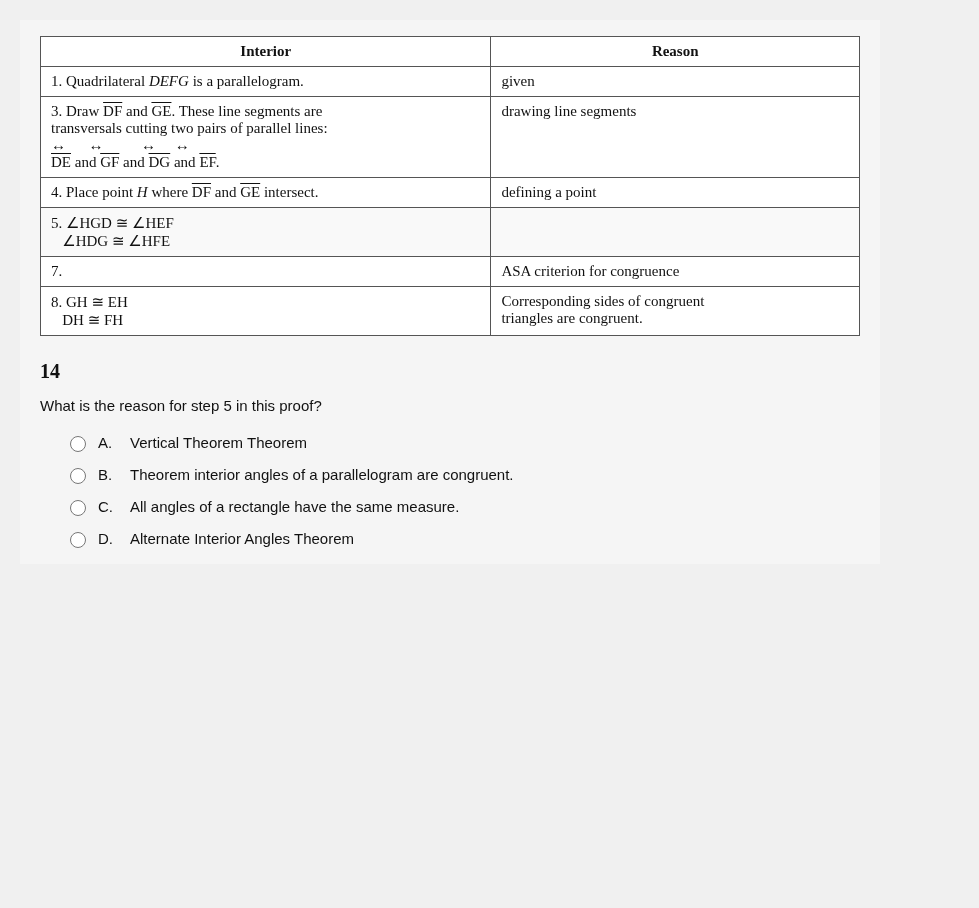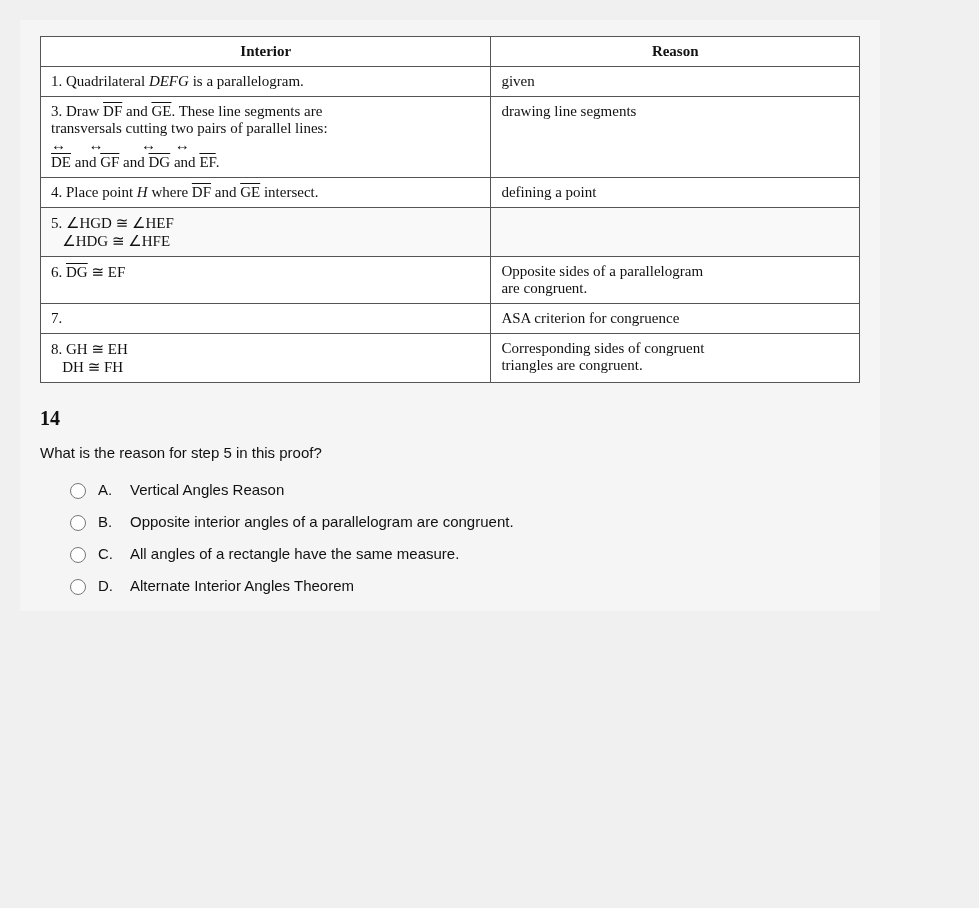--- a/index.html
+++ b/index.html
@@ -124,28 +124,20 @@
       </tr>
 
       <tr class="row-step5">
         <td>
           5. ∠HGD ≅ ∠HEF<br>
           &nbsp;&nbsp;&nbsp;∠HDG ≅ ∠HFE
         </td>
         <td></td>
       </tr>
 
-      <tr>
-        <td>
-          6. <span style="text-decoration:overline">DG</span> ≅ EF
-        </td>
-        <td>
-          Opposite sides of a parallelogram<br>are congruent.
-        </td>
-      </tr>
 
       <tr>
         <td>7.</td>
         <td>ASA criterion for congruence</td>
       </tr>
 
       <tr>
         <td>
           8. GH ≅ EH<br>
           &nbsp;&nbsp;&nbsp;DH ≅ FH
@@ -162,26 +154,26 @@
   </div>
 
   <div class="question-text">
     <span>What is the reason for step 5 in this proof?</span>
   </div>
 
   <div class="options">
     <label class="option">
       <input type="radio" name="answer" value="A" style="">
       <span class="option-letter">A.</span>
-      <span class="option-label">Vertical Angles Reason</span>
+      <span class="option-label">Vertical Theorem Theorem</span>
     </label>
     <label class="option">
       <input type="radio" name="answer" value="B" style="">
       <span class="option-letter">B.</span>
-      <span class="option-label">Opposite interior angles of a parallelogram are congruent.</span>
+      <span class="option-label">Theorem interior angles of a parallelogram are congruent.</span>
     </label>
     <label class="option">
       <input type="radio" name="answer" value="C" style="">
       <span class="option-letter">C.</span>
       <span class="option-label">All angles of a rectangle have the same measure.</span>
     </label>
     <label class="option">
       <input type="radio" name="answer" value="D" style="">
       <span class="option-letter">D.</span>
       <span class="option-label">Alternate Interior Angles Theorem</span>

